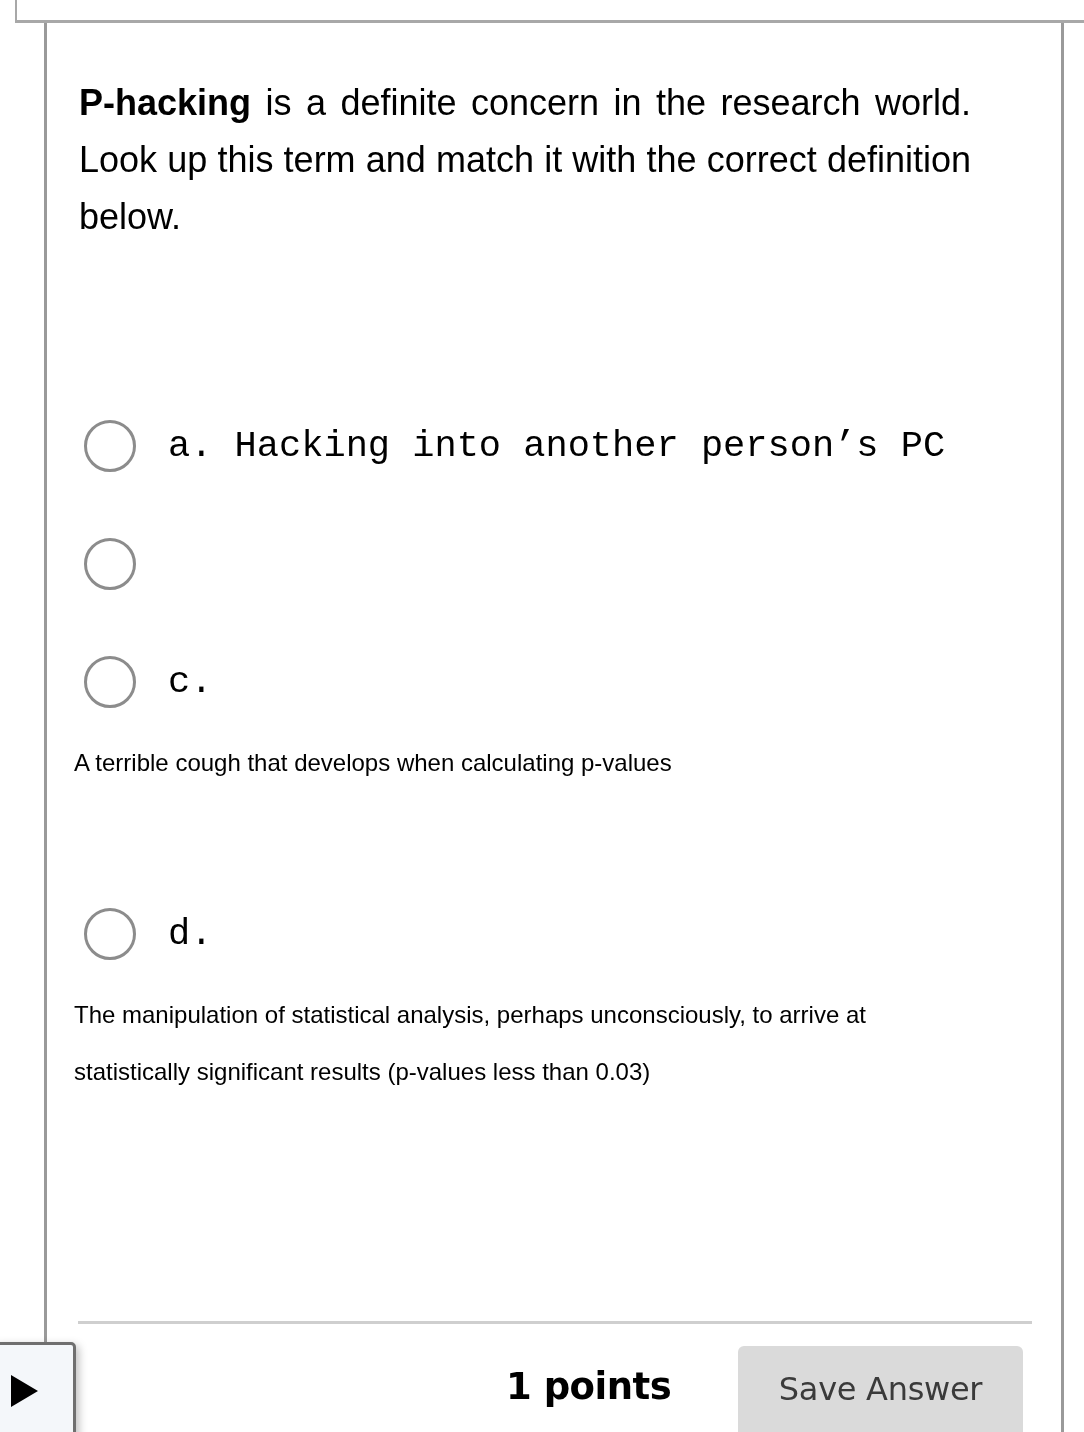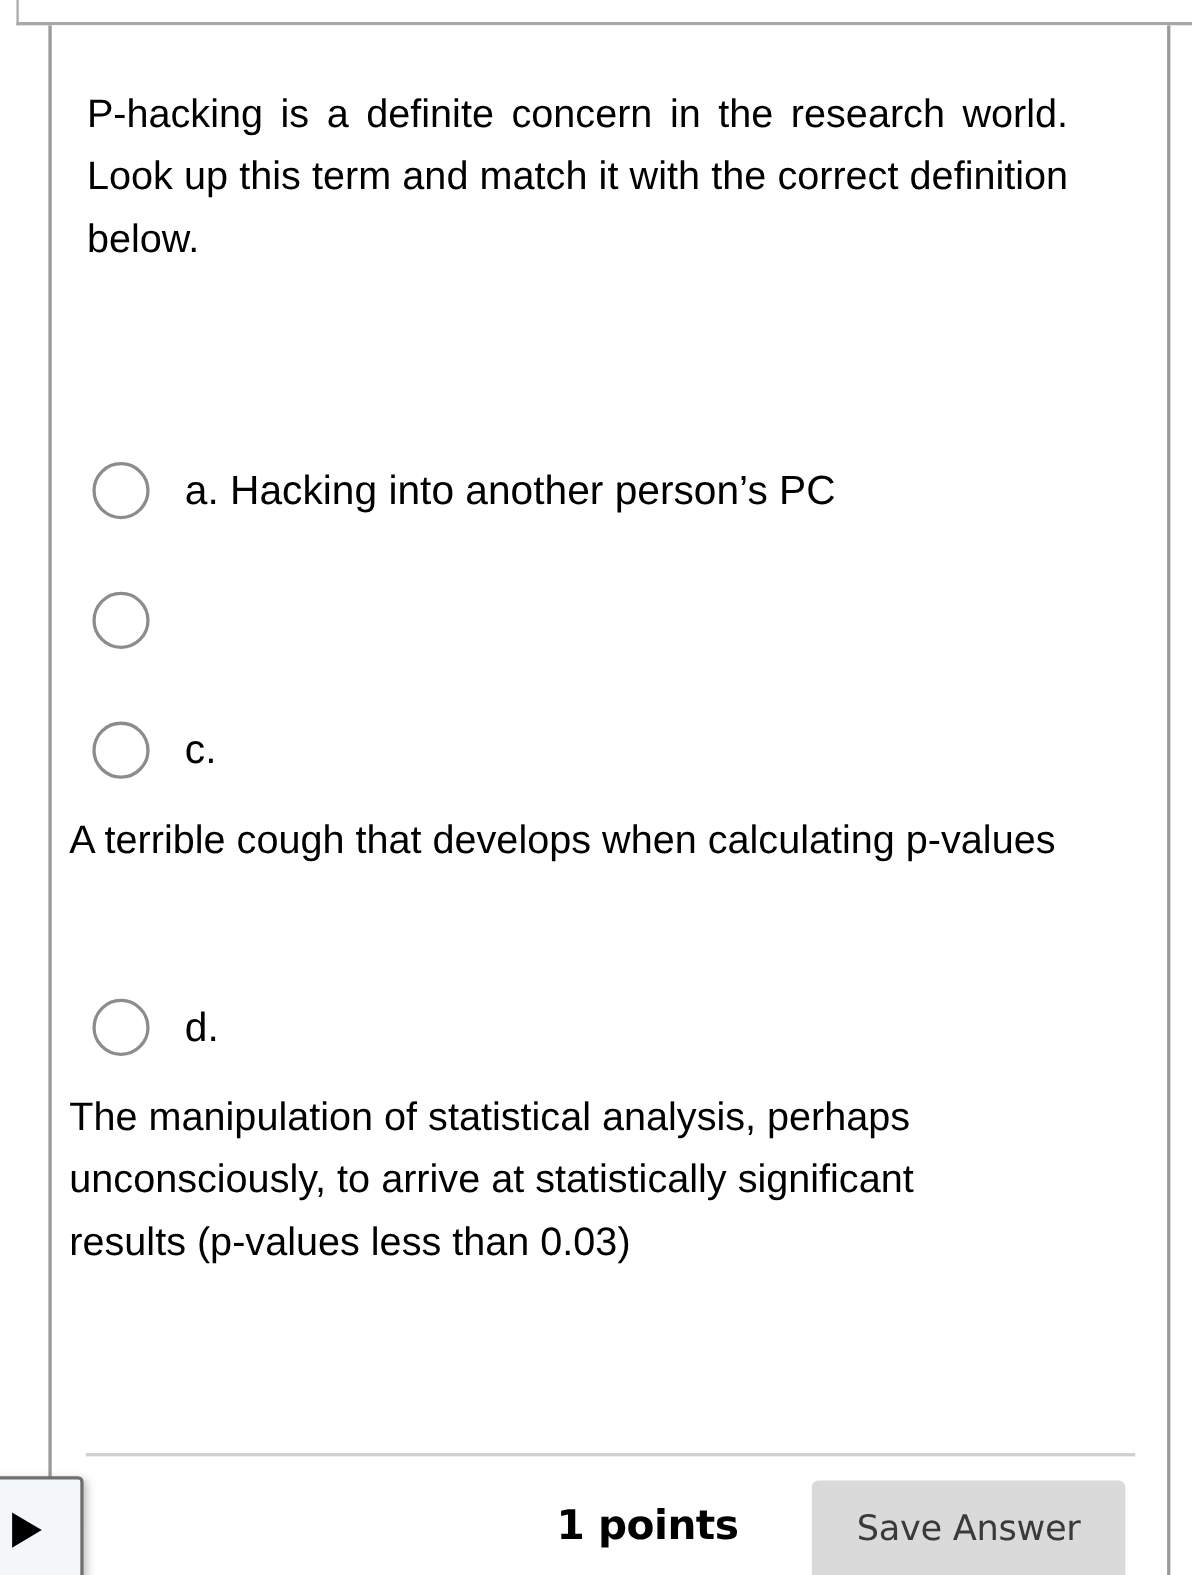--- a/index.html
+++ b/index.html
@@ -39,49 +39,50 @@
   .question-text {
     position: absolute;
     left: 79px;
     top: 74px;
     width: 892px;
     font-size: 36px;
     line-height: 57px;
     text-align: justify;
     letter-spacing: 0px;
   }
-  .question-text b { font-weight: 400; }
+  .question-text b { font-weight: 700; }
 
   .option-row {
     position: absolute;
     left: 84px;
     display: flex;
     align-items: center;
     cursor: pointer;
+    font-family: Liberation Mono, monospace;
   }
   .radio {
     width: 52px;
     height: 52px;
     border: 3px solid #8c8c8c;
     border-radius: 50%;
     box-sizing: border-box;
     background: #fff;
     flex: 0 0 auto;
   }
   .option-label {
     margin-left: 32px;
     font-size: 37px;
     line-height: 40px;
     white-space: nowrap;
   }
   .option-desc {
     position: absolute;
-    left: 63px;
+    left: 74px;
     width: 900px;
-    font-size: 36px;
+    font-size: 24px;
     line-height: 57px;
   }
   .divider {
     position: absolute;
     left: 78px;
     top: 1321px;
     width: 954px;
     height: 3px;
     background: #cfcfcf;
   }

